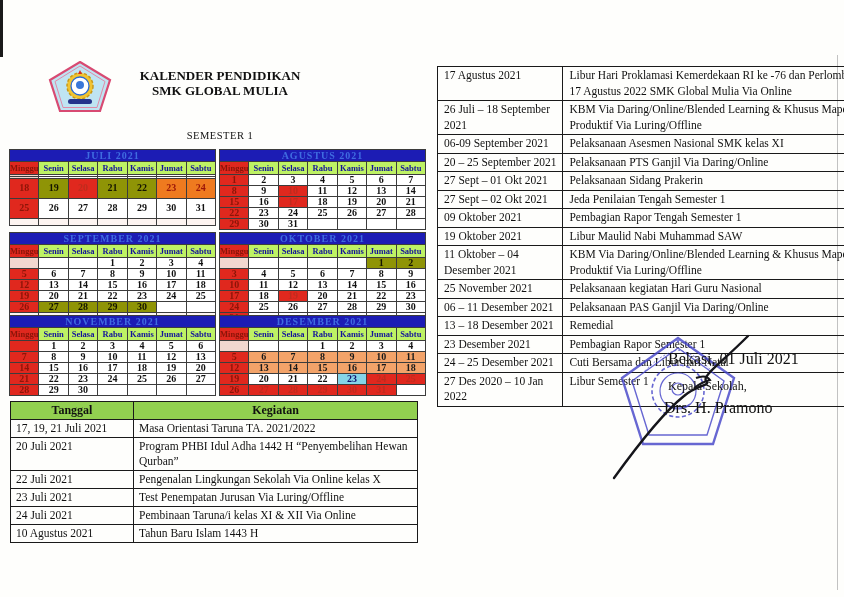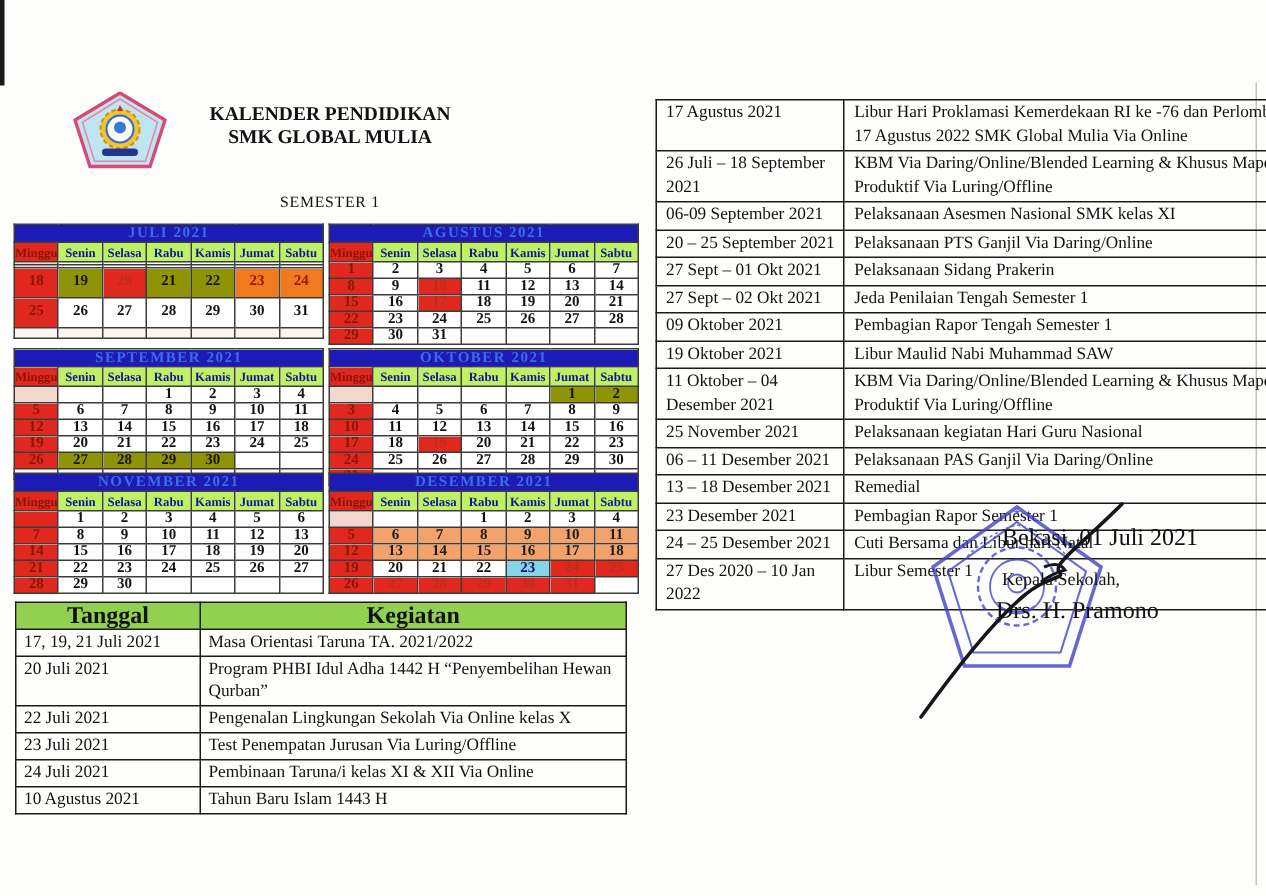--- a/index.html
+++ b/index.html
@@ -32,21 +32,21 @@
   td.co{background:#8f9406;color:#151500;}
   td.cor{background:#ef7a1f;color:#9a1508;}
   td.csa{background:#f3a369;color:#1a1a1a;}
   td.cc{background:#85d4e8;color:#12126e;}
   td.ce{background:#fff;}
   tr.cal-trail td{height:6px;background:#fdf4f0;}
 
   
   #left-table{left:10px;top:401px;width:408px;border-collapse:collapse;font-size:11.5px;}
   #left-table td{border:1.4px solid #1a1a1a;padding:1px 5px;vertical-align:top;line-height:15px;}
-  #left-table td.hdr{background:#92d050;font-weight:bold;text-align:center;font-size:16px;}
+  #left-table td.hdr{background:#92d050;font-weight:bold;text-align:center;font-size:12px;}
   #left-table td.dcol{width:112px;}
 
   
   #right-table{left:437px;top:66px;width:430px;border-collapse:collapse;font-size:11.5px;}
   #right-table td{border:1.4px solid #1a1a1a;padding:1px 6px;vertical-align:top;line-height:15.5px;}
   #right-table td.dcol{width:118px;}
   #right-table td div{white-space:nowrap;overflow:hidden;}
 
   
   #sig-place{left:668px;top:350px;width:150px;font-size:16px;}

